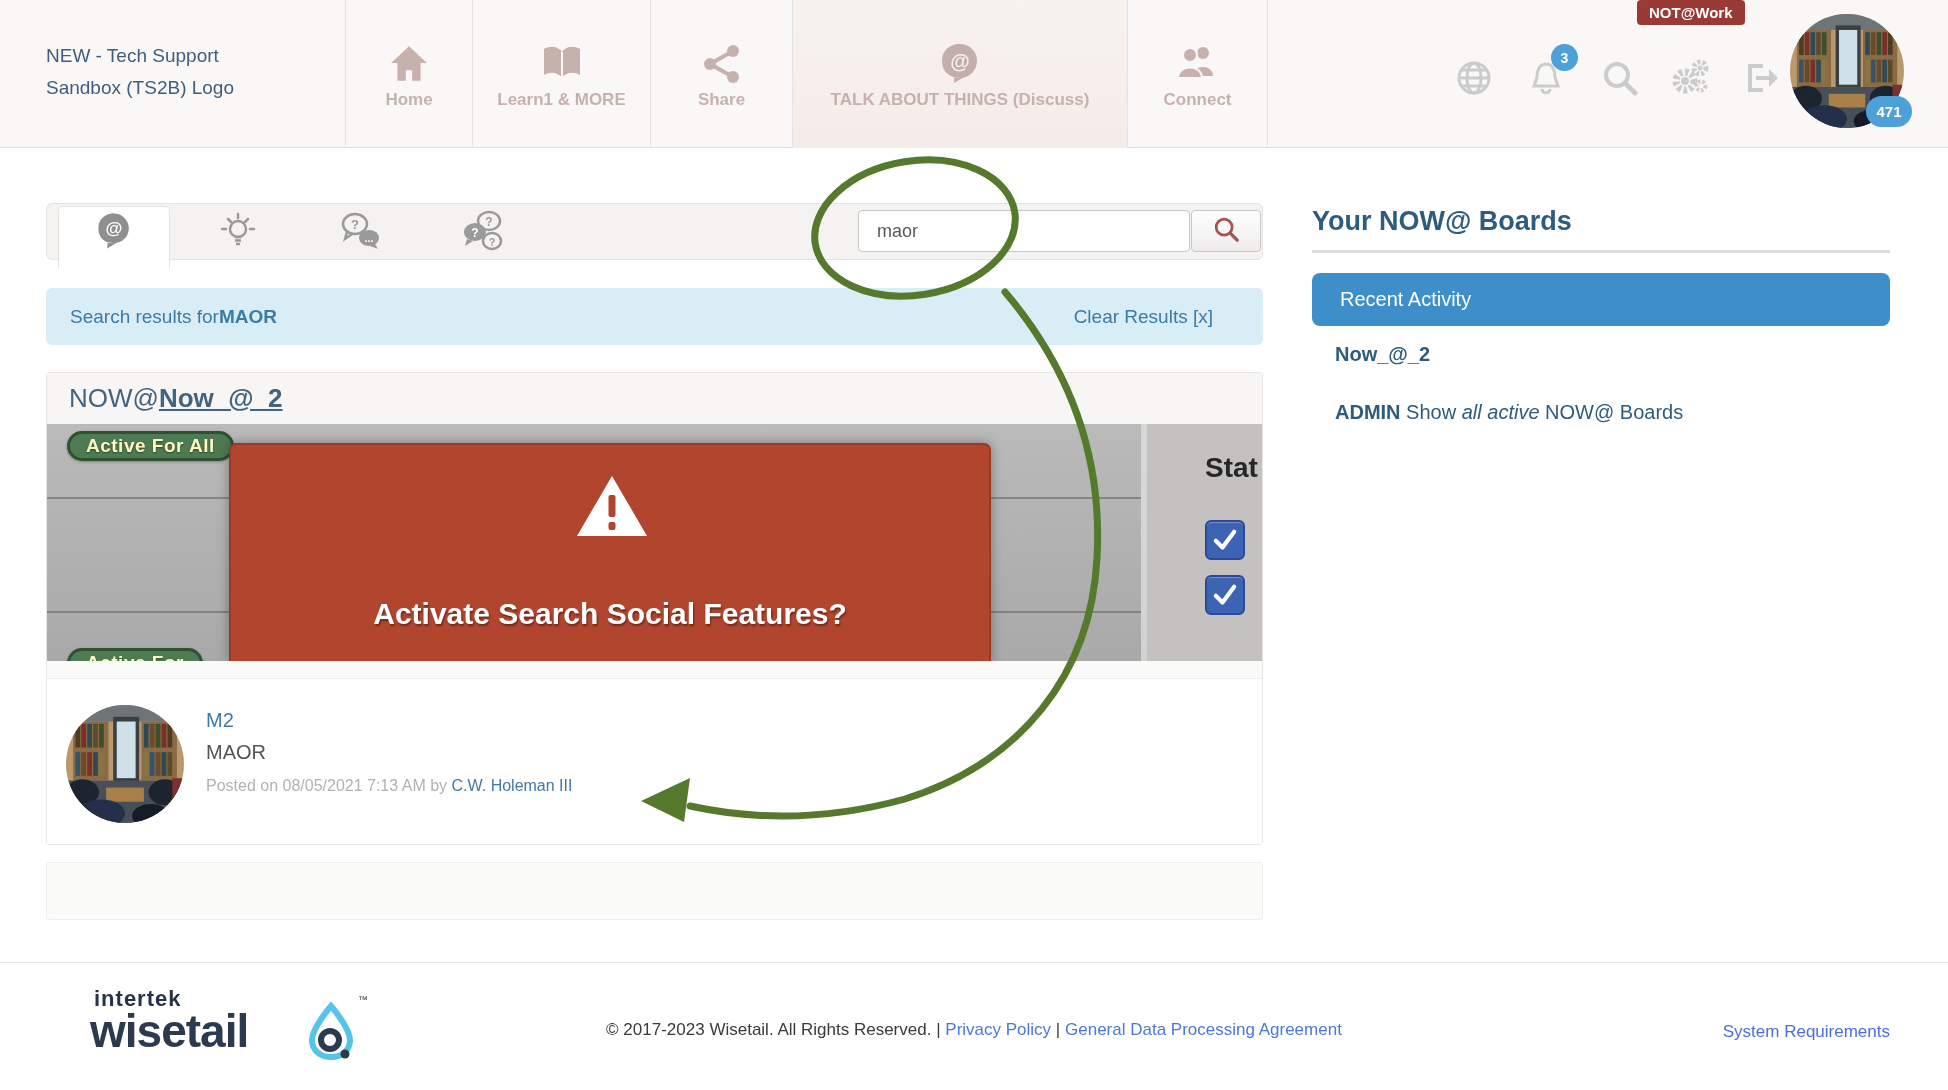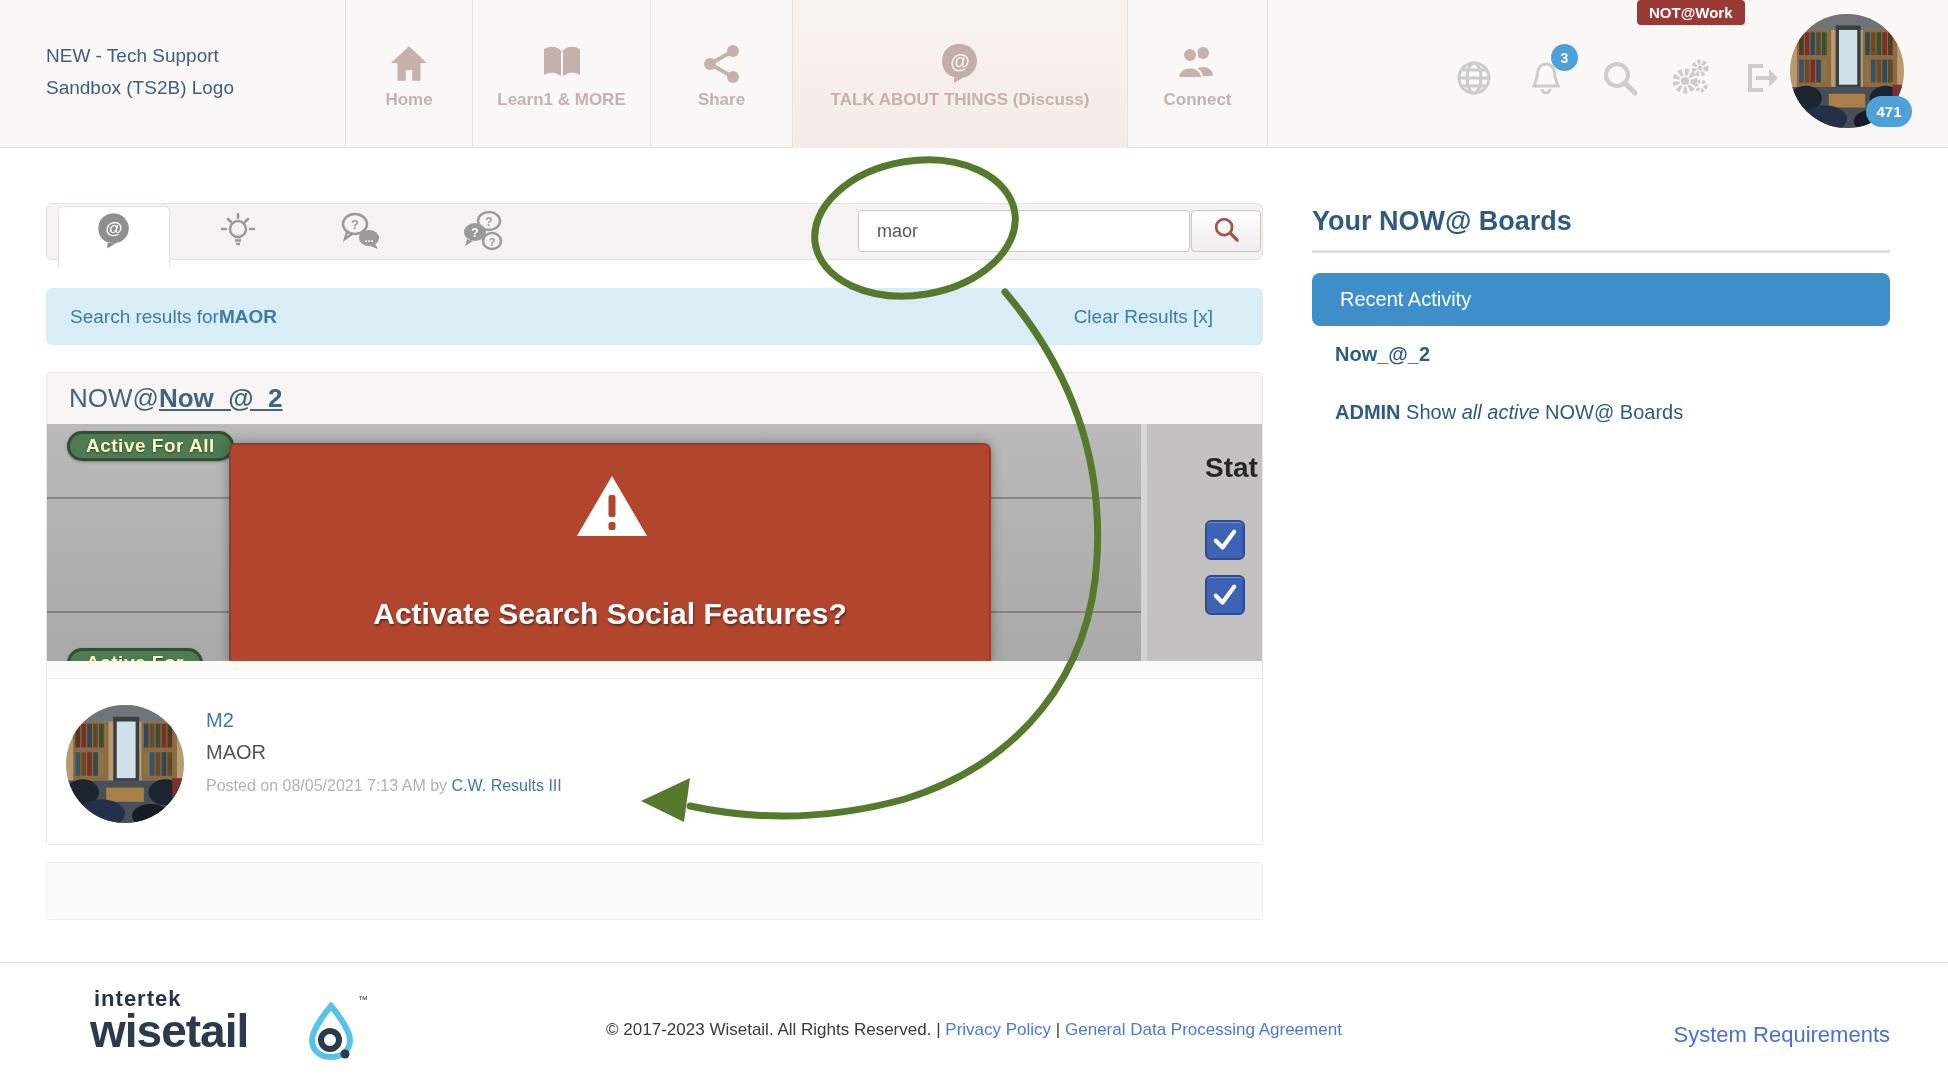--- a/index.html
+++ b/index.html
@@ -112,21 +112,21 @@
   #ft-logo { position:absolute; left:70px; top:986px; width:300px; height:86px;margin-left:20px; }
   #ft-intertek { position:absolute; left:4px; top:0; font-size:22px; font-weight:bold;
                  color:#273447; letter-spacing:1px; }
   #ft-wisetail { position:absolute; left:0; top:18px; font-size:46px; font-weight:bold;
                  color:#2b3a4e; letter-spacing:-1px; }
   #ft-drop { position:absolute; left:218px; top:16px; }
   #ft-tm { position:absolute; left:268px; top:8px; font-size:10px; color:#2b3a4e; }
   #ft-center { position:absolute; left:0; top:1020px; width:1948px; text-align:center;
                font-size:17px; color:#3a3a3a; }
   #ft-center a { color:#4a79d8; text-decoration:none; }
-  #ft-sysreq { position:absolute; right:58px; top:1022px; font-size:22px; color:#4a6fdd; }
+  #ft-sysreq { position:absolute; right:58px; top:1022px; font-size:17px; color:#4a6fdd; }
 
   
   #annotation { position:absolute; left:0; top:0; z-index:60; pointer-events:none; }
 </style>
 </head>
 <body>
 
 <div id="page">
 
   <div id="header">
@@ -408,21 +408,21 @@
           <ellipse cx="84" cy="74" rx="14" ry="11" fill="#1c2430"></ellipse>
           <rect x="34" y="70" width="32" height="12" fill="#a97f48"></rect>
           <ellipse cx="30" cy="92" rx="20" ry="12" fill="#24304a"></ellipse>
           <ellipse cx="72" cy="94" rx="16" ry="10" fill="#151c28"></ellipse>
           <rect x="90" y="62" width="10" height="22" fill="#7c3030"></rect>
         </svg>
       </div>
       <div id="post-title">M2</div>
       <div id="post-subtitle">MAOR</div>
       <div id="post-meta">
-        <span>Posted on 08/05/2021 7:13 AM by </span><a>C.W. Results III</a>
+        <span>Posted on 08/05/2021 7:13 AM by </span><a>C.W. Holeman III</a>
       </div>
     </div>
   </div>
 
   <div id="empty-bar"></div>
 
   <div id="sb-heading">Your NOW@ Boards</div>
   <div id="sb-rule"></div>
   <div id="sb-button">Recent Activity</div>
   <div id="sb-board">Now_@_2</div>

